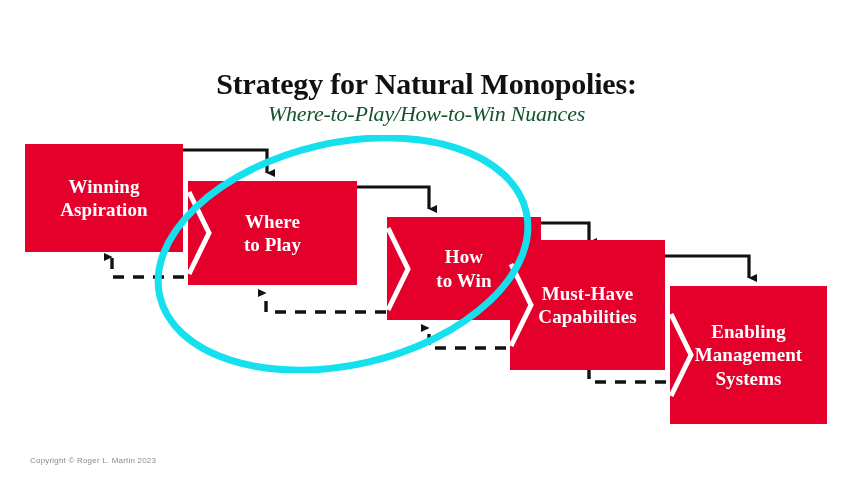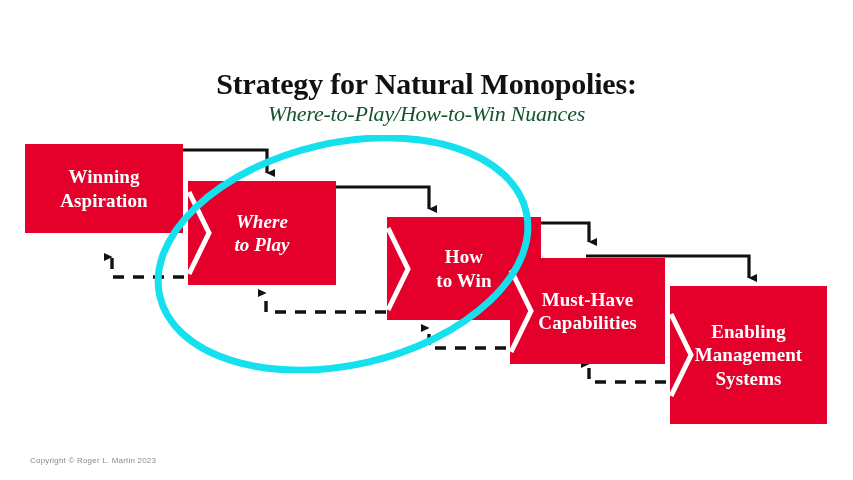--- a/index.html
+++ b/index.html
@@ -156,42 +156,42 @@
         <path d="M426,312 L266,312 L266,293" stroke="#111111" stroke-width="3.4" fill="none" stroke-dasharray="11 9" marker-end="url(#ah-up)"></path>
       </g>
       <g>
         <path d="M586,348 L429,348 L429,328" stroke="#111111" stroke-width="3.4" fill="none" stroke-dasharray="11 9" marker-end="url(#ah-up)"></path>
       </g>
       <g>
         <path d="M746,382 L589,382 L589,364" stroke="#111111" stroke-width="3.4" fill="none" stroke-dasharray="11 9" marker-end="url(#ah-up)"></path>
       </g>
     </svg>
 
-    <div class="stage-box" style="left:25px; top:144px; width:158px; height:89px;">
+    <div class="stage-box" style="left:25px; top:144px; width:158px; height:108px;">
       <span class="stage-label">Winning
 Aspiration</span>
     </div>
 
-    <div class="stage-box" style="left:188px; top:181px; width:148px; height:104px;font-style:italic;">
+    <div class="stage-box" style="left:188px; top:181px; width:169px; height:104px;">
       <svg class="chevron-notch" viewBox="0 0 26 86">
         <path d="M2,2 L22,43 L2,84" stroke="#ffffff" stroke-width="5" fill="none" stroke-linejoin="miter" stroke-linecap="butt"></path>
       </svg>
       <span class="stage-label">Where
 to Play</span>
     </div>
 
     <div class="stage-box" style="left:350px; top:217px; width:154px; height:103px;margin-left:37px;">
       <svg class="chevron-notch" viewBox="0 0 26 86">
         <path d="M2,2 L22,43 L2,84" stroke="#ffffff" stroke-width="5" fill="none" stroke-linejoin="miter" stroke-linecap="butt"></path>
       </svg>
       <span class="stage-label">How
 to Win</span>
     </div>
 
-    <div class="stage-box" style="left:510px; top:258px; width:155px; height:106px;">
+    <div class="stage-box" style="left:510px; top:240px; width:155px; height:130px;">
       <svg class="chevron-notch" viewBox="0 0 26 86">
         <path d="M2,2 L22,43 L2,84" stroke="#ffffff" stroke-width="5" fill="none" stroke-linejoin="miter" stroke-linecap="butt"></path>
       </svg>
       <span class="stage-label">Must-Have
 Capabilities</span>
     </div>
 
     <div class="stage-box" style="left:670px; top:286px; width:157px; height:138px;">
       <svg class="chevron-notch" viewBox="0 0 26 86">
         <path d="M2,2 L22,43 L2,84" stroke="#ffffff" stroke-width="5" fill="none" stroke-linejoin="miter" stroke-linecap="butt"></path>

